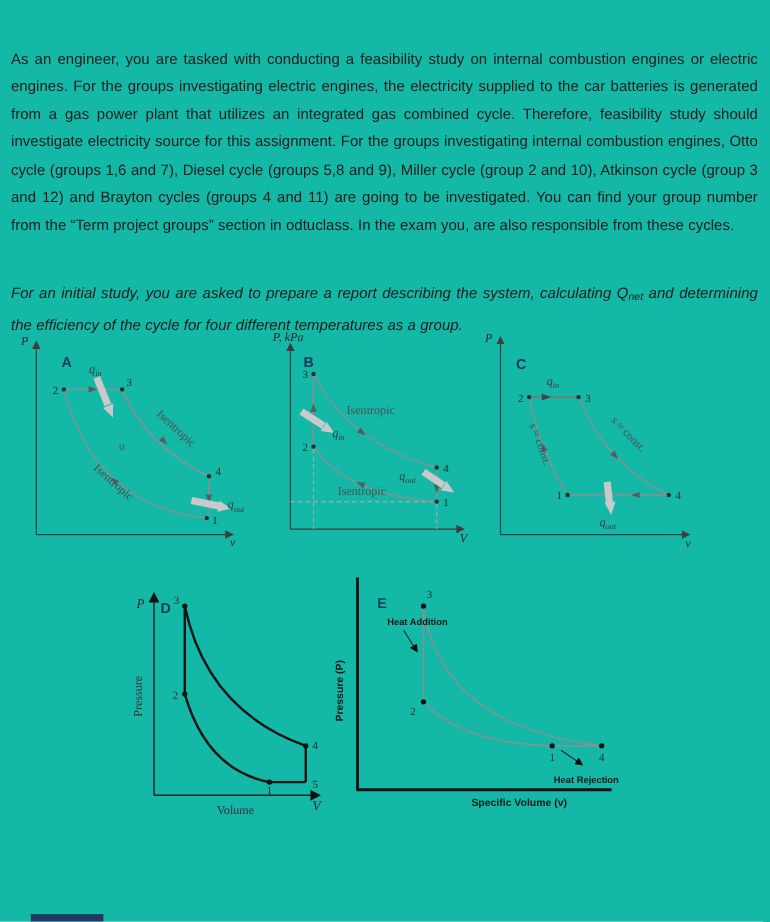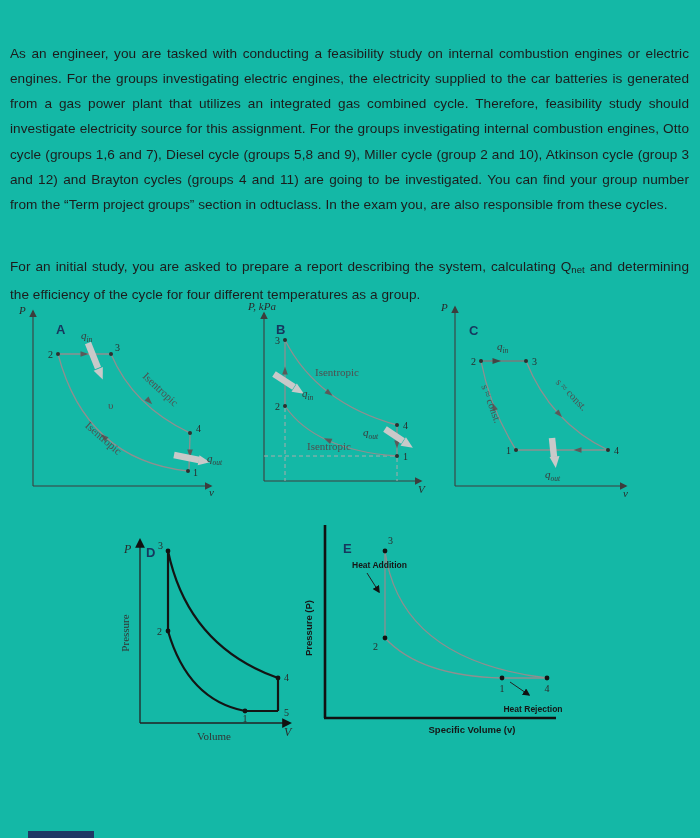--- a/index.html
+++ b/index.html
@@ -5,21 +5,21 @@
   html,body { margin:0; padding:0; background:#ffffff; }
   .page {
     position:relative; width:700px; height:838px; background:#14b8a6;
     font-family:"Liberation Sans",sans-serif; color:#1c1c1c; overflow:hidden;
   }
   .para {
     position:absolute; left:10px; width:679px;
     text-align:justify; font-size:13.6px; line-height:25.3px; letter-spacing:.05px;
   }
   #p1 { top:27px; }
-  #p2 { top:240px; }
+  #p2 { top:240px;font-style:italic; }
   .qsub { font-size:9.5px; vertical-align:-2px; }
   .caption { position:absolute; top:755px; left:10px; font-size:13.6px; letter-spacing:.05px; }
   svg.diag { position:absolute; overflow:visible; }
   
   .num  { font:10px "Liberation Serif",serif; fill:#2b2b2b; }
   .ital { font:italic 11px "Liberation Serif",serif; fill:#2b2b2b; }
   .lbl  { font:bold 13px "Liberation Sans",sans-serif; fill:#17375e; }
   .iso  { font:11px "Liberation Serif",serif; fill:#4f4f4f; }
   .qt   { font:italic 11px "Liberation Serif",serif; fill:#3a3a3a; }
   .qs   { font:italic 7.5px "Liberation Serif",serif; fill:#3a3a3a; }

